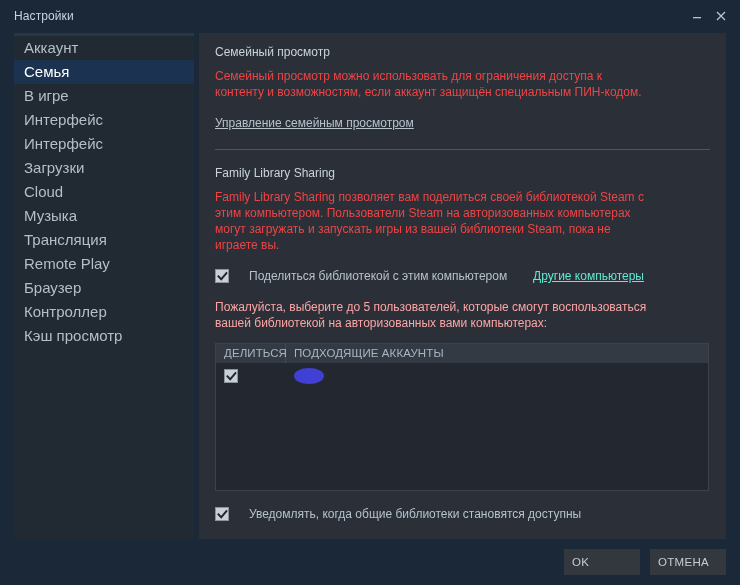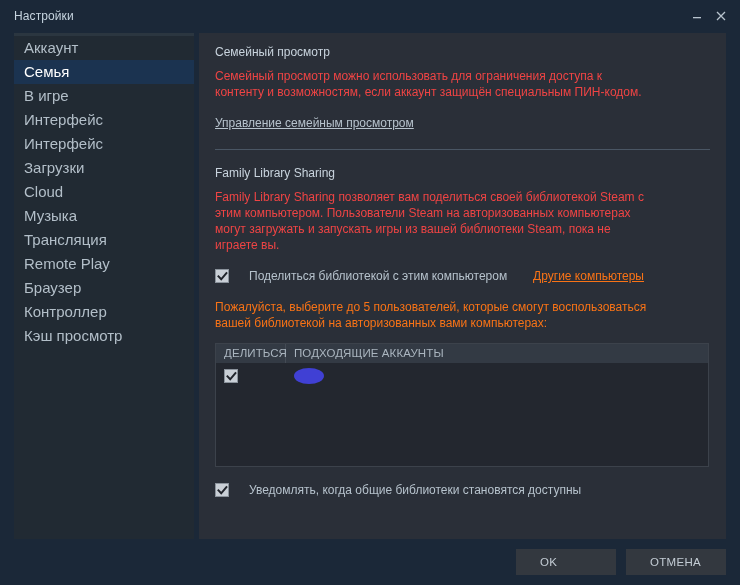--- a/index.html
+++ b/index.html
@@ -151,39 +151,39 @@
   }
   .checkbox svg { display: block; }
   .cb-label {
     font-size: 12px;
     color: #b6c2cc;
     margin-left: 20px;
     white-space: nowrap;
   }
   .cb-side-link {
     font-size: 12px;
-    color: #f97316;
+    color: #5eead4;
     text-decoration: underline;
     margin-left: auto;
     margin-right: 66px;
     cursor: pointer;
   }
 
   .instructions {
     font-size: 12px;
     line-height: 16px;
-    color: #f97316;
+    color: #fca5a5;
     margin: 16px 0 9px 0;
     max-width: 440px;
   }
 
   
   .table {
     width: 494px;
-    height: 124px;
+    height: 148px;
     background: #23272f;
     border: 1px solid #3c424b;
     box-sizing: border-box;
     display: flex;
     flex-direction: column;
     overflow: hidden;
     margin-top: 12px;
   }
   .thead {
     display: flex;
@@ -229,30 +229,30 @@
     bottom: 0;
     height: 46px;
     display: flex;
     align-items: center;
     justify-content: flex-end;
     padding-right: 14px;
     box-sizing: border-box;
     gap: 10px;
   }
   .btn {
-    width: 100px;
+    width: 76px;
     height: 26px;
     background: #33383f;
     border: none;
     color: #c3ccd4;
     font-size: 11.5px;
     font-family: "Liberation Sans", sans-serif;
     letter-spacing: .3px;
     text-align: left;
-    padding-left: 24px;
+    padding-left: 8px;
     cursor: pointer;
     box-sizing: border-box;
   }
 </style>
 </head>
 <body>
 
 <div class="window">
 
   <div class="titlebar">

